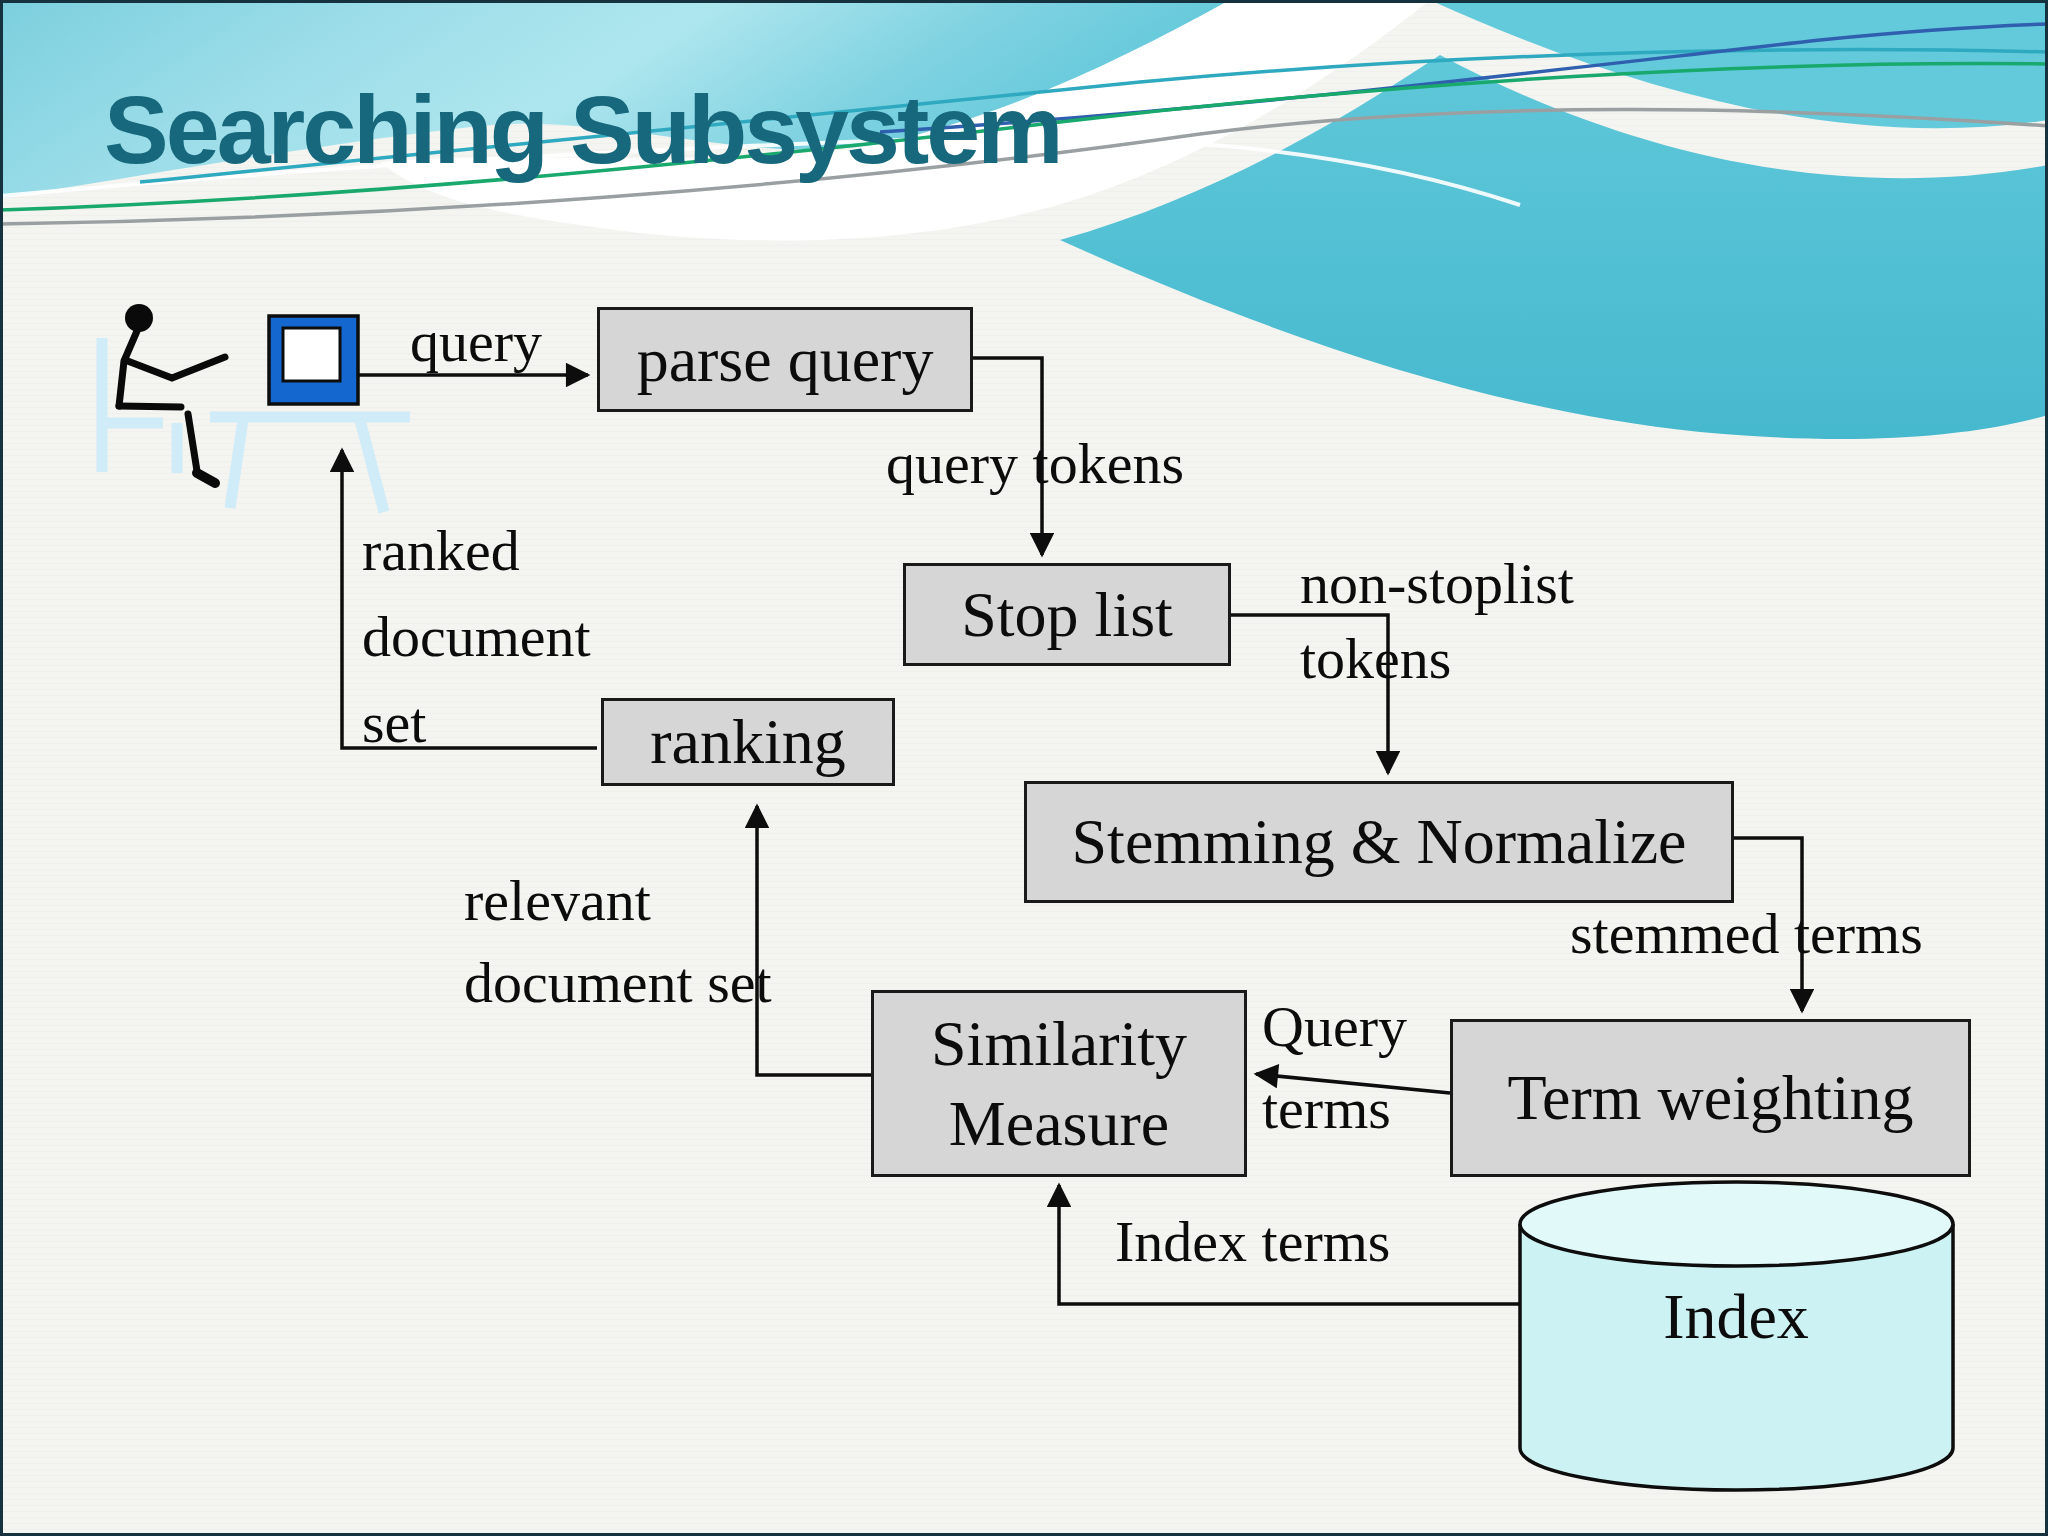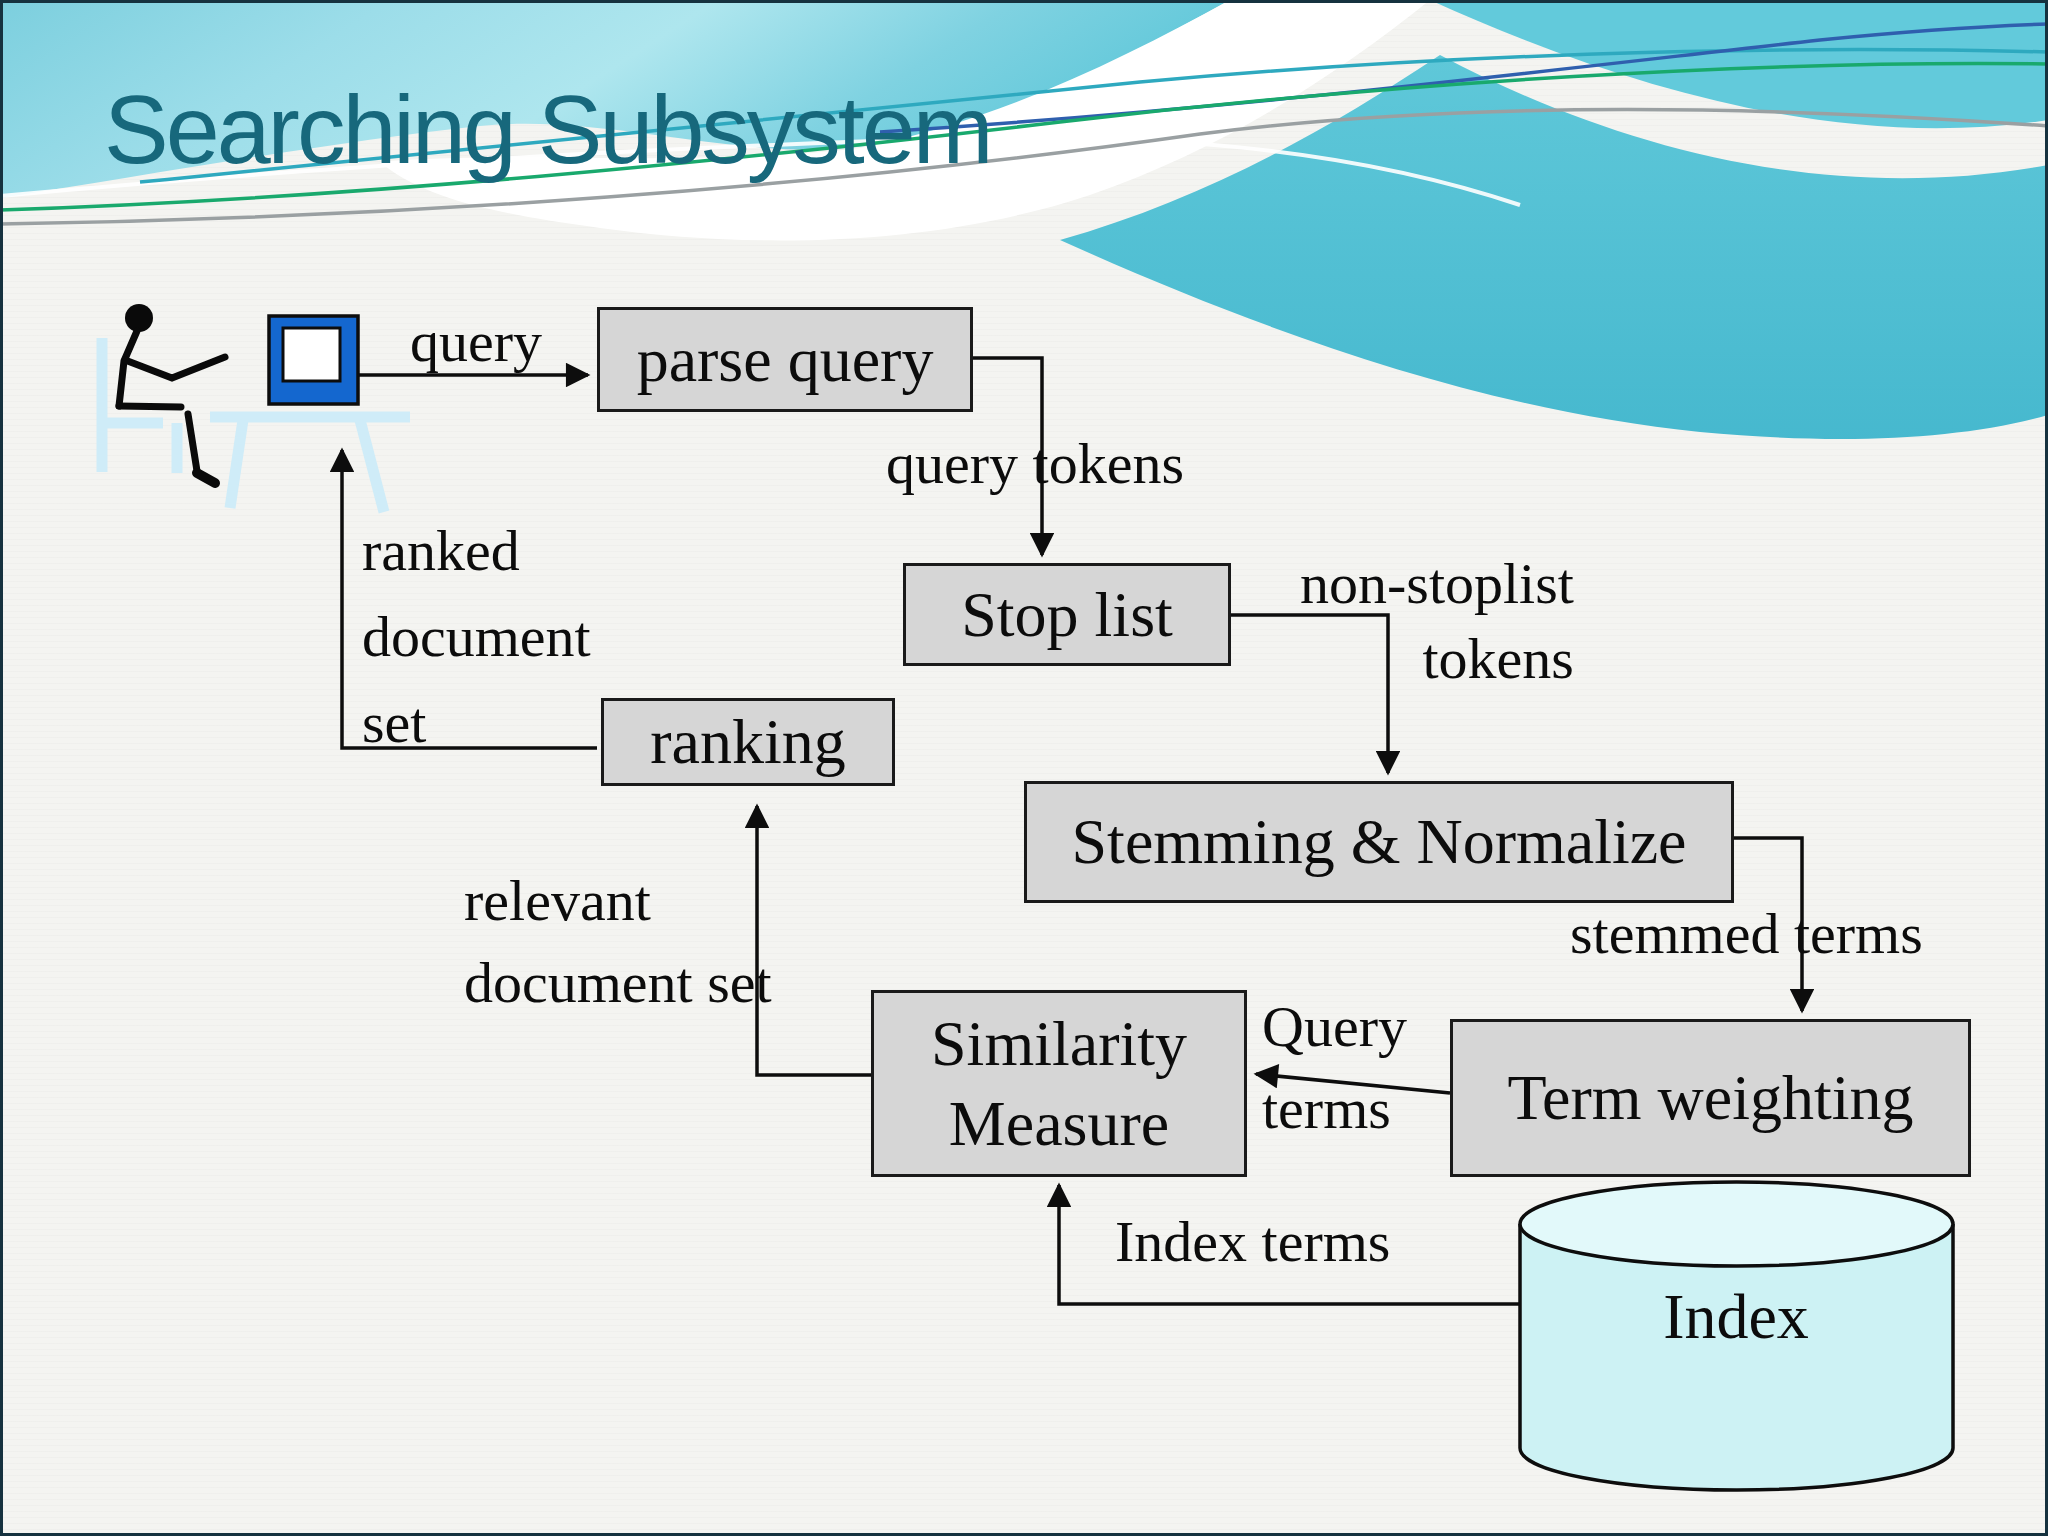--- a/index.html
+++ b/index.html
@@ -23,21 +23,21 @@
     border:3px solid #16323f;
     pointer-events:none;
     z-index:50;
   }
   #wave-svg{position:absolute;top:0;left:0;z-index:1;}
   #diagram-svg{position:absolute;top:0;left:0;z-index:2;}
 
   .title{
     position:absolute;left:104px;top:74px;z-index:3;
     font-family:"Liberation Sans", sans-serif;
-    font-weight:normal;
+    font-weight:bold;
     font-size:97px;
     letter-spacing:-3px;
     color:#17687c;
     white-space:nowrap;
   }
 
   .node{
     position:absolute;z-index:4;
     background:#d6d6d6;
     border:3px solid #1a1a1a;
@@ -56,21 +56,21 @@
   #box-ranking       {left:601px; top:698px; width:294px; height:88px;}
 
   .edge-label{
     position:absolute;z-index:3;
     font-size:58px;color:#0c0c0c;
     line-height:1.38;
     white-space:nowrap;
   }
   #lbl-query        {left:410px; top:302px;}
   #lbl-query-tokens {left:886px; top:424px;}
-  #lbl-non-stoplist {left:1300px;top:546px;line-height:1.30;text-align:right;}
+  #lbl-non-stoplist {left:1300px;top:546px;line-height:1.30;}
   #lbl-stemmed-terms{left:1570px;top:894px;}
   #lbl-query-terms  {left:1262px;top:986px;line-height:1.42;}
   #lbl-index-terms  {left:1115px;top:1202px;}
   #lbl-relevant-doc {left:464px; top:860px;line-height:1.42;}
   #lbl-ranked-doc   {left:362px; top:508px;line-height:1.48;}
 
   #lbl-index{
     position:absolute;z-index:4;
     left:1596px;top:1280px;width:280px;
     text-align:center;font-size:64px;color:#0c0c0c;

